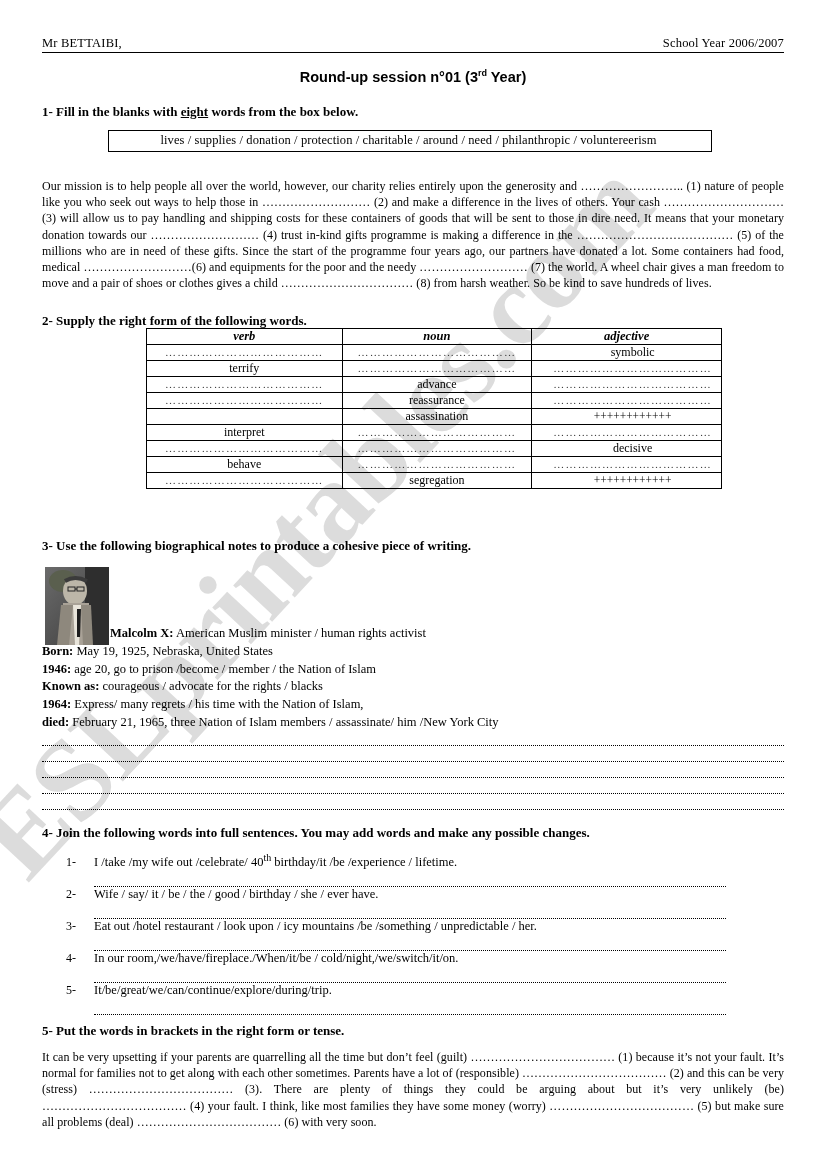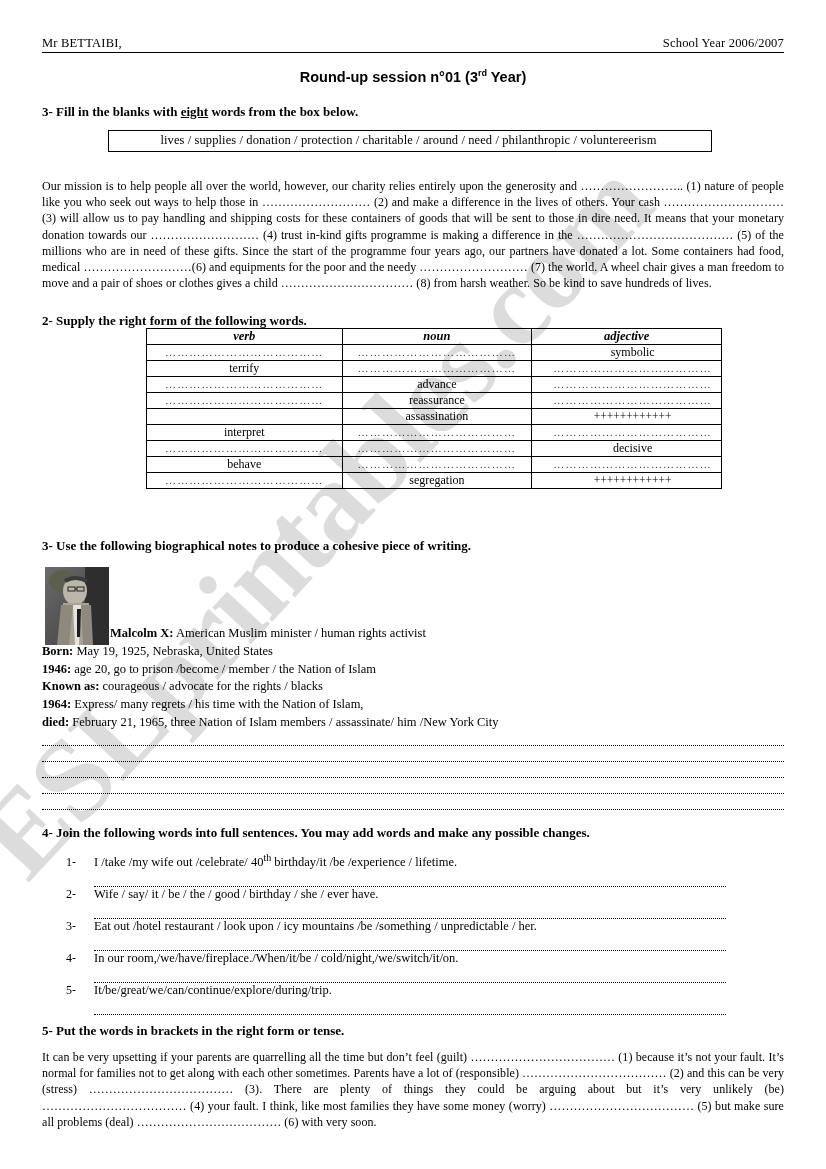--- a/index.html
+++ b/index.html
@@ -229,21 +229,21 @@
 
   <div class="content">
 
     <div class="header">
       <div class="left">Mr BETTAIBI,</div>
       <div class="right">School Year 2006/2007</div>
     </div>
 
     <div class="doc-title"><span>Round-up session n°01 (3</span><sup>rd</sup><span> Year)</span></div>
 
-    <div class="ex-heading" style="top:104px;"><span>3- Fill in the blanks with </span><u>eight</u><span> words from the box below.</span></div>
+    <div class="ex-heading" style="top:104px;"><span>1- Fill in the blanks with </span><u>eight</u><span> words from the box below.</span></div>
 
     <div class="word-box">lives / supplies / donation / protection / charitable / around / need / philanthropic / voluntereerism</div>
 
     <div class="para p1">Our mission is to help people all over the world, however, our charity relies entirely upon the generosity and …………………….. (1)  nature of people  like you who seek out ways to help those in ……………………… (2) and make a difference in the  lives of others. Your cash ………………………… (3) will allow us to pay handling and shipping costs for these containers of goods that will be sent to those in dire need. It means that your monetary donation towards our ……………………… (4) trust in-kind gifts programme is making a difference in the ………………………………… (5)  of the millions who are in need of these gifts. Since the start of the programme four years ago, our partners have donated a lot. Some containers had food, medical ………………………(6) and equipments for the poor and the needy ……………………… (7) the world. A wheel chair gives a man  freedom to move and a pair of shoes or clothes gives a child …………………………… (8) from harsh weather. So be kind to save hundreds of lives.</div>
 
     <div class="ex-heading" style="top:313px;">2- Supply the right form of the following words.</div>
 
     <table class="wordtable">
       <thead>
         <tr>

